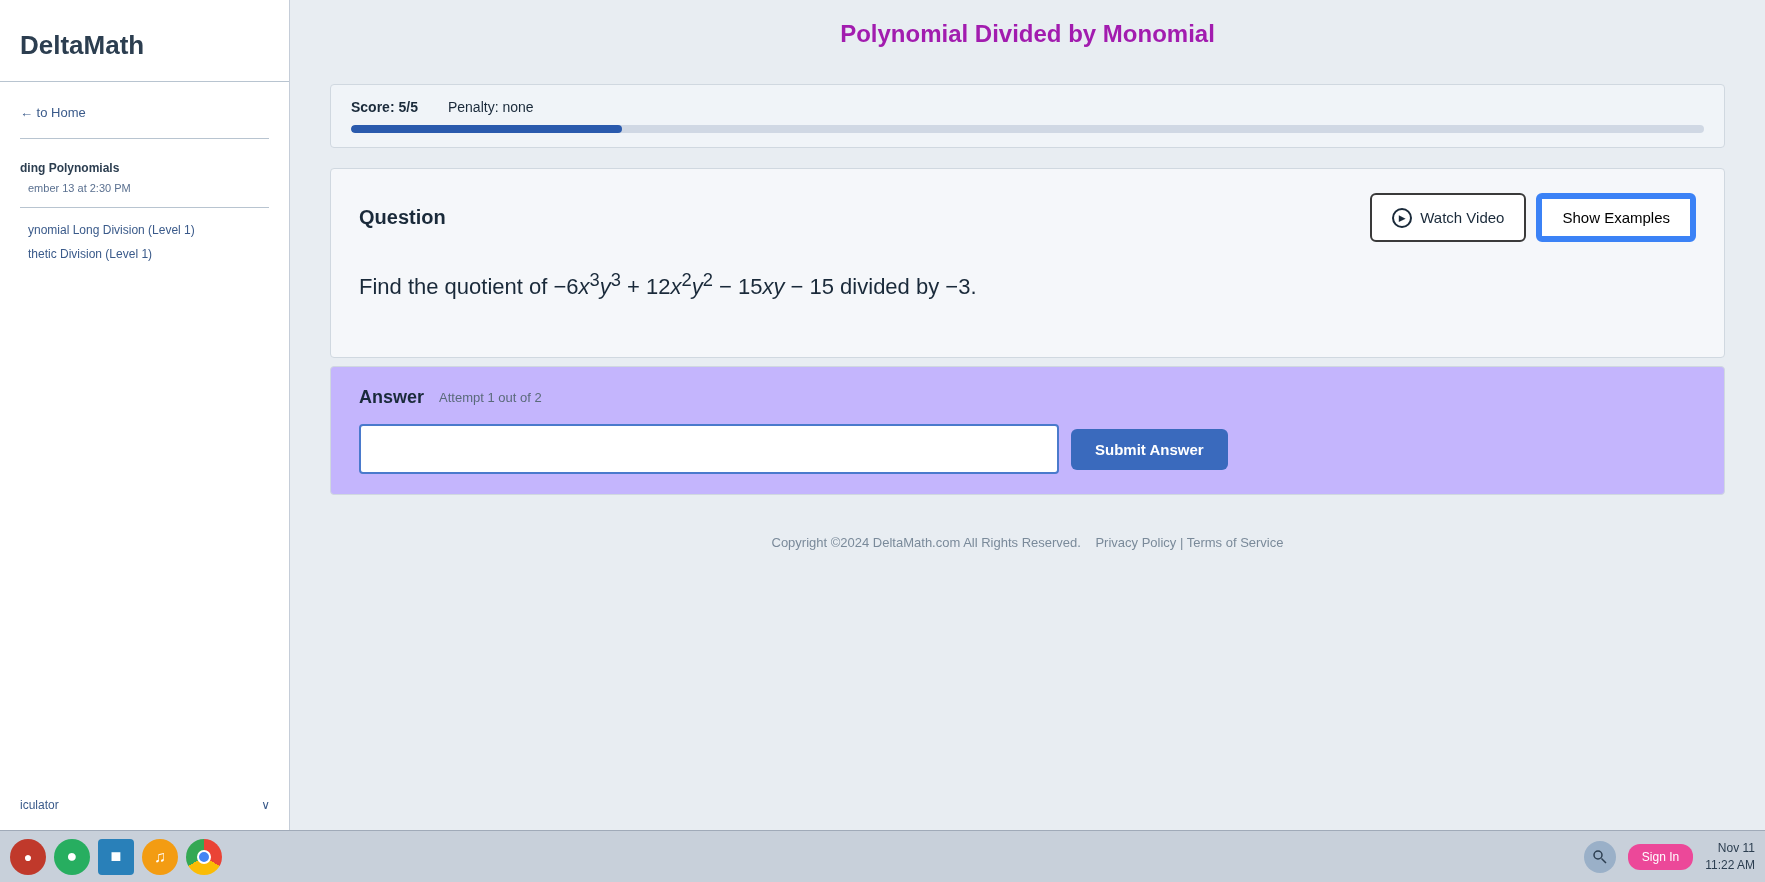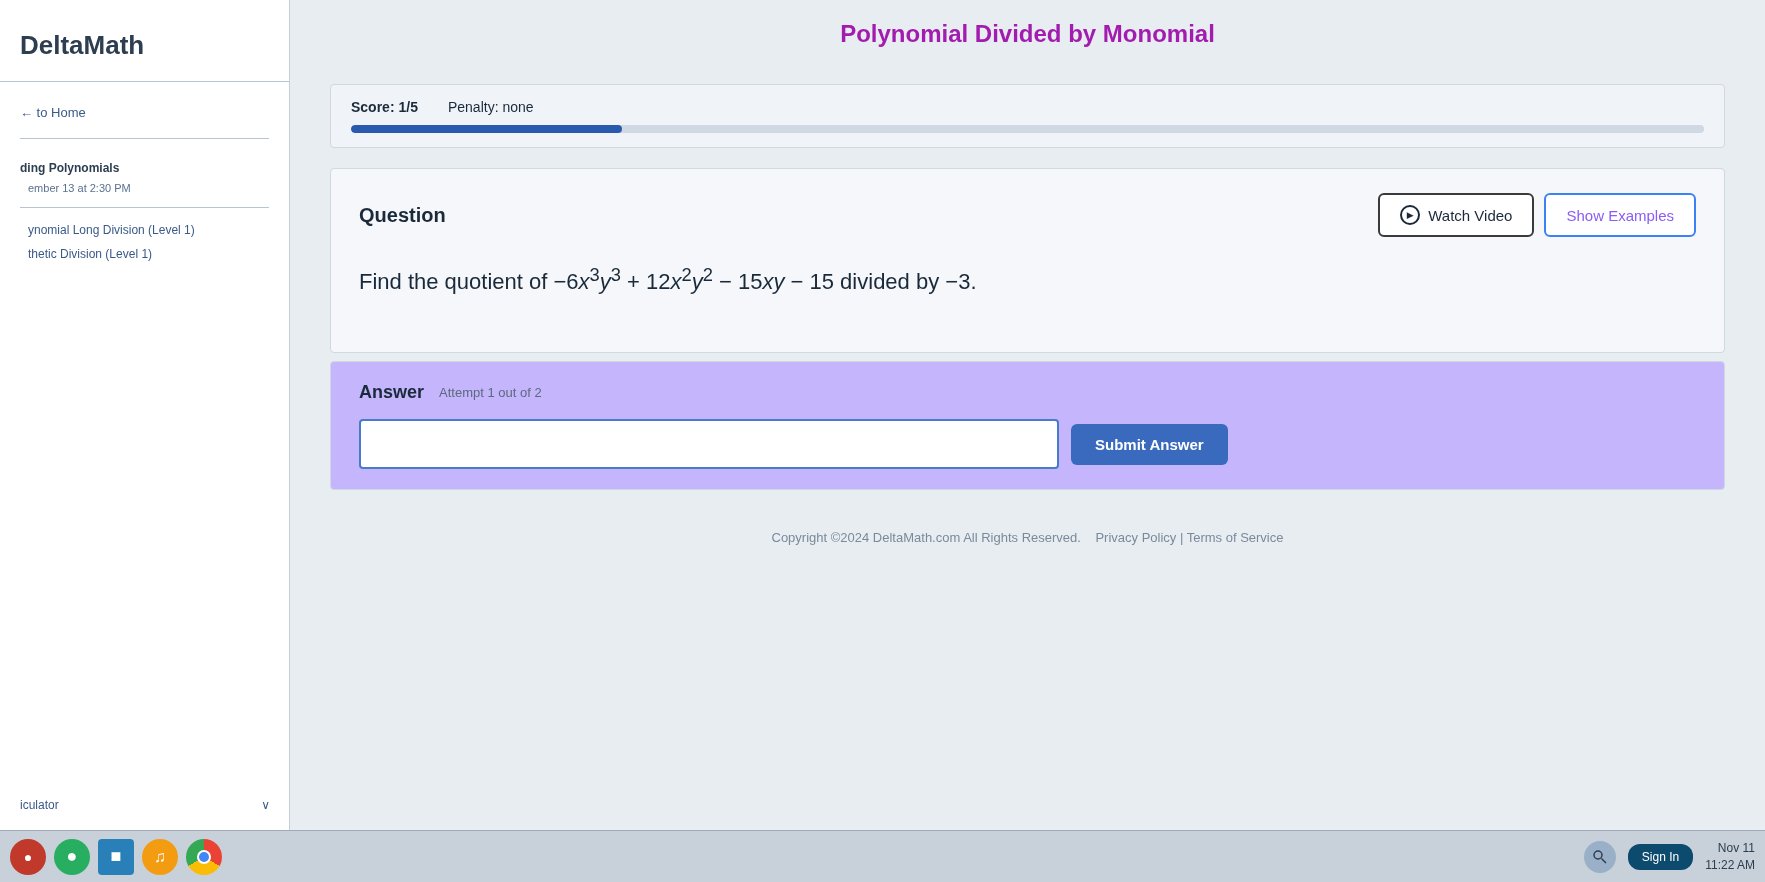--- a/index.html
+++ b/index.html
@@ -188,25 +188,25 @@
       height: 20px;
       border-radius: 50%;
       border: 2px solid #1a2a3a;
       display: flex;
       align-items: center;
       justify-content: center;
       font-size: 9px;
     }
     .show-examples-btn {
       padding: 10px 20px;
-      border: 2px solid #3b82f6;
+      border: 6px solid #3b82f6;
       background: white;
       border-radius: 6px;
       font-size: 15px;
-      color: #8b5cf6;
+      color: #000000;
       cursor: pointer;
       font-weight: 500;
     }
 
     
     .math-question {
       font-size: 22px;
       color: #1a2a3a;
       margin-bottom: 30px;
       line-height: 1.5;
@@ -298,21 +298,21 @@
       width: 32px;
       height: 32px;
       border-radius: 50%;
       background: #9ab0c8;
       display: flex;
       align-items: center;
       justify-content: center;
       cursor: pointer;
     }
     .sign-in-btn {
-      background: #0c4a6e;
+      background: #ec4899;
       color: white;
       border: none;
       padding: 6px 14px;
       border-radius: 12px;
       font-size: 12px;
       cursor: pointer;
     }
     .taskbar-time {
       font-size: 12px;
       color: #2c3e50;
@@ -352,21 +352,21 @@
     <span class="logout-link">Log Out</span>
   </div>
 </div>
 
 <div class="main">
 
   <h1 class="page-title">Polynomial Divided by Monomial</h1>
 
   <div class="score-bar-section">
     <div class="score-penalty-row">
-      <span class="score-text">Score: 1/5</span>
+      <span class="score-text">Score: 5/5</span>
       <span class="penalty-text">
         <span>Penalty:</span>&nbsp;<span>none</span>
       </span>
     </div>
     <div class="progress-bar-container">
       <div class="progress-bar-fill" style="width: 20%;"></div>
     </div>
   </div>
 
   <div class="question-section">

